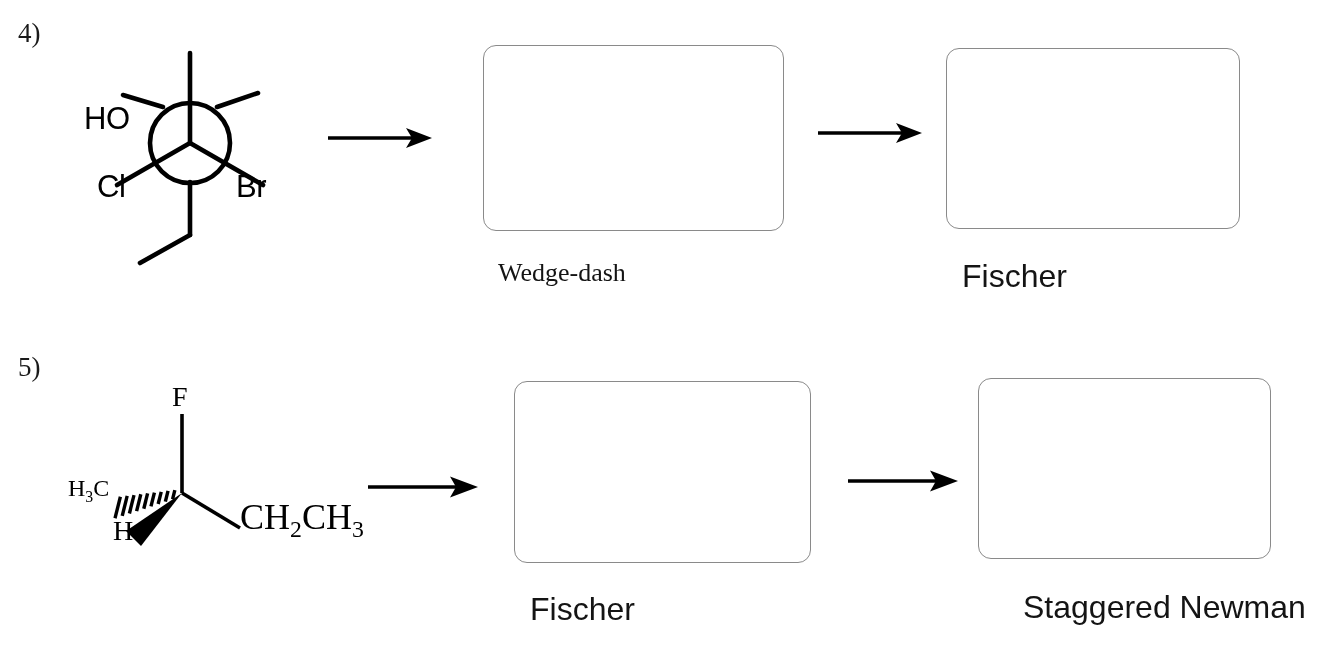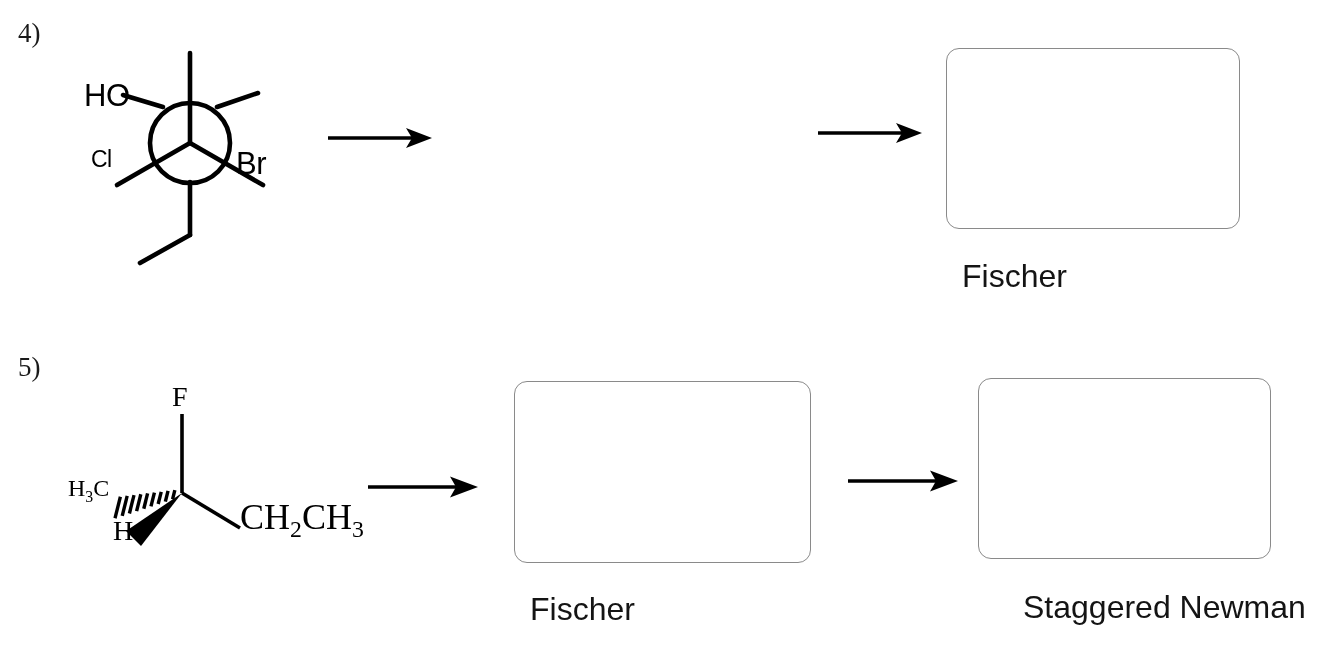--- a/index.html
+++ b/index.html
@@ -56,21 +56,21 @@
   }
   .answer-label.serif {
     font-family: "Liberation Serif", serif;
     font-size: 26px;
   }
   .answer-label.sans {
     font-family: "Liberation Sans", sans-serif;
     font-size: 32px;
   }
 
-  .atom-label { font-family: "Liberation Sans", sans-serif; }
+  .atom-label { font-family: "Liberation Sans", sans-serif; margin-top: 23px; }
   .atom-label-serif { font-family: "Liberation Serif", serif; }
 </style>
 </head>
 <body>
 
 <div class="worksheet">
 
   <div class="problem" id="problem-4">
 
     <div class="problem-number" style="left:18px; top:20px;">4)</div>
@@ -89,31 +89,35 @@
           <line x1="120" y1="108" x2="47" y2="150"></line>
           <line x1="120" y1="108" x2="193" y2="150"></line>
         </g>
 
         <circle cx="120" cy="108" r="40" fill="none" stroke="#000000" stroke-width="4.6"></circle>
       </svg>
     </div>
 
     <div class="atom-label" style="position:absolute; left:84px; top:80px; font-size:31px; line-height:1; letter-spacing:-0.5px;">HO</div>
 
-    <div class="atom-label" style="position:absolute; left:91px; top:148px; font-size:23px; line-height:1; letter-spacing:-0.5px;">Cl</div>
+    <div class="atom-label" style="position:absolute; left:97px; top:148px; font-size:31px; line-height:1; letter-spacing:-0.5px;">Cl</div>
 
     <div class="atom-label" style="position:absolute; left:236px; top:148px; font-size:31px; line-height:1; letter-spacing:-0.5px;">Br</div>
 
     <div class="transform-arrow" style="left:328px; top:124px;">
       <svg width="106" height="28" viewBox="0 0 106 28">
         <line x1="0" y1="14" x2="84" y2="14" stroke="#000000" stroke-width="3.4"></line>
         <path d="M 78 4 L 104 14 L 78 24 L 84 14 Z" fill="#000000"></path>
       </svg>
     </div>
 
+    <div class="answer-slot" style="left:483px; top:45px; width:310px; height:250px;">
+      <div class="answer-box" style="width:301px; height:186px;"></div>
+      <div class="answer-label serif" style="left:15px; top:215px;">Wedge-dash</div>
+    </div>
 
     <div class="transform-arrow" style="left:818px; top:119px;">
       <svg width="106" height="28" viewBox="0 0 106 28">
         <line x1="0" y1="14" x2="84" y2="14" stroke="#000000" stroke-width="3.4"></line>
         <path d="M 78 4 L 104 14 L 78 24 L 84 14 Z" fill="#000000"></path>
       </svg>
     </div>
 
     <div class="answer-slot" style="left:946px; top:48px; width:310px; height:250px;">
       <div class="answer-box" style="width:294px; height:181px;"></div>

